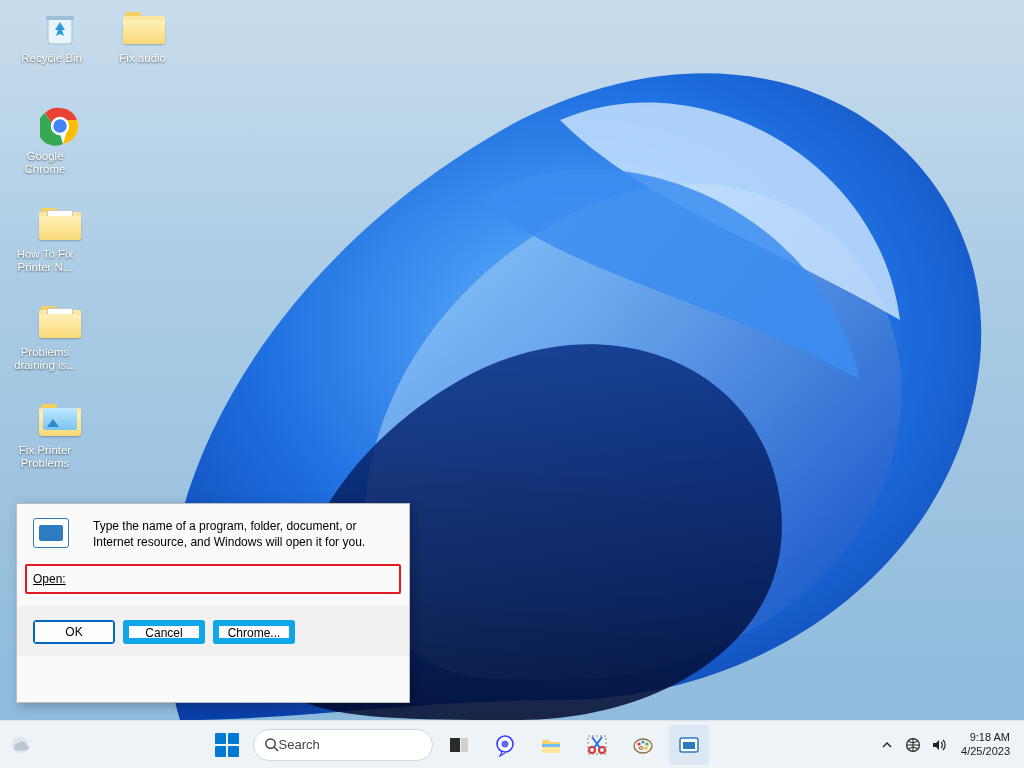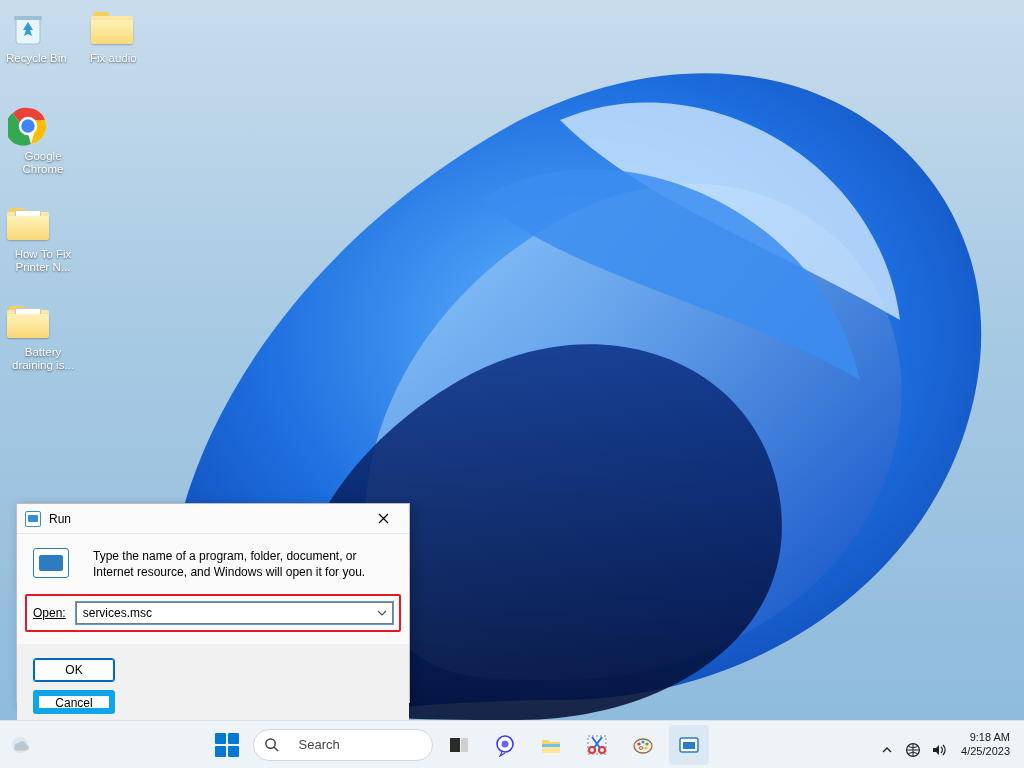--- a/index.html
+++ b/index.html
@@ -15,21 +15,21 @@
     z-index: 0; pointer-events: none;
   }
 
   
   .desktop-icons {
     position: absolute; top: 6px; left: 6px; z-index: 2;
     display: grid; grid-auto-rows: 96px; grid-template-columns: 76px 76px;
     gap: 2px 8px;
   }
   .dicon {
-    width: 76px; display: flex; flex-direction: column; align-items: flex-start;
+    width: 76px; display: flex; flex-direction: column; align-items: flex-end;
     cursor: default; text-align: center;
   }
   .dicon .glyph {
     width: 44px; height: 44px; margin-bottom: 2px;
     display: flex; align-items: center; justify-content: center;
   }
   .dicon .label {
     font-size: 11.5px; color: #fff; line-height: 1.15;
     text-shadow: 0 1px 2px rgba(0,0,0,0.6);
     word-break: break-word;
@@ -97,38 +97,38 @@
   .run-body { padding: 14px 16px 8px 16px; display: flex; gap: 24px; }
   .run-big-icon {
     width: 36px; height: 30px; flex: 0 0 36px;
     background: #fff; border: 1px solid #2e7cc0; border-radius: 3px;
     display:flex;align-items:center;justify-content:center;
   }
   .run-big-icon span{ display:block;width:24px;height:16px;background:#2e7cc0;border-radius:2px; }
   .run-desc { font-size: 12px; line-height: 1.35; color: #000; }
   .run-open-row {
     margin: 6px 8px 0 8px; padding: 6px; border: 2px solid #e01b24; border-radius: 2px;
-    display: flex; align-items: center; gap: 10px;
+    display: flex; align-items: center; gap: 22px;
   }
   .run-open-row label { font-size: 12px; text-decoration: underline; }
   .run-combo {
     flex: 1; position: relative;
   }
   .run-combo input {
     width: 100%; height: 22px; padding: 1px 22px 1px 6px;
     border: 1px solid #7a7a7a; background: #fff; font-size: 12px;
     outline: 1px solid #55a0e0;
   }
   .run-combo .chev {
     position: absolute; right: 4px; top: 4px; width: 14px; height: 14px;
     display:flex;align-items:center;justify-content:center; color:#555;
   }
   .run-buttons {
     display: flex; gap: 8px; justify-content: flex-start;
-    padding: 14px 32px 12px 16px; background: #f1f1f1; margin-top: 12px; flex-direction: column;
+    padding: 14px 32px 12px 16px; background: #f1f1f1; margin-top: 12px;
   }
   .run-buttons button {
     width: 82px; height: 24px; background: #fdfdfd;
     border: 6px solid #0ea5e9; border-radius: 3px;
     font-size: 12px; cursor: default;
   }
   .run-buttons button.default { border: 1px solid #0067c0; box-shadow: inset 0 0 0 1px #0067c0; }
 
   
   .taskbar {
@@ -144,27 +144,27 @@
   .tbtn {
     width: 40px; height: 40px; border-radius: 4px;
     display: flex; align-items: center; justify-content: center; cursor: default;
   }
   .tbtn.active { background: #dbe7f3; }
   .start-logo { width:24px; height:24px; display:grid; grid-template-columns:1fr 1fr; grid-template-rows:1fr 1fr; gap:2px; }
   .start-logo span { background:#0078d4; border-radius:1px; }
   .searchbox {
     width: 180px; height: 32px; background: #fff;
     border: 1px solid #cfd6dd; border-radius: 16px;
-    display: flex; align-items: center; padding: 0 10px; gap: 20px;
+    display: flex; align-items: center; padding: 0 10px; gap: 0;
     font-size: 13px; color: #444;
   }
   .searchbox svg { width:15px; height:15px; color:#444; }
   .task-icon { width:24px; height:24px; }
   .taskbar-right {
-    display: flex; align-items: flex-end; gap: 10px; padding: 0 10px 0 4px;
+    display: flex; align-items: center; gap: 10px; padding: 0 10px 0 4px;
     font-size: 11px; color: #1a1a1a;
   }
   .tray-icn { width:16px; height:16px; display:flex; align-items:center; justify-content:center; }
   .clock { text-align: right; line-height: 1.2; padding: 0 4px; }
 </style>
 </head>
 <body>
 
 <svg class="bloom" viewBox="0 0 1024 720">
   <defs>
@@ -243,55 +243,47 @@
 
   <div class="dicon">
     <div class="glyph">
       <div class="folder-icon">
           <div class="folder-tab"></div>
           <div class="folder-back"></div>
           <div class="folder-doc"></div>
           <div class="folder-front"></div>
         </div>
     </div>
-    <div class="label">Battery draining is...</div>
+    <div class="label">Problems draining is...</div>
   </div>
   <div></div>
 
+  <div class="dicon">
+    <div class="glyph">
+      <div class="folder-icon">
+          <div class="folder-tab"></div>
+          <div class="folder-back"></div>
+          <div class="folder-front"></div>
+          <div class="folder-img"></div>
+        </div>
+    </div>
+    <div class="label">Fix Printer Problems</div>
+  </div>
   <div></div>
 </div>
 
 <div class="run-dialog">
-  <div class="run-titlebar">
-    <div class="ticon">
-        <span></span>
-      </div>
-    <div class="title">Run</div>
-    <div class="run-close">
-      <svg viewBox="0 0 11 11">
-          <path d="M1 1 L10 10 M10 1 L1 10" stroke="#000" stroke-width="1.2"></path>
-        </svg>
-    </div>
-  </div>
   <div class="run-body">
     <div class="run-big-icon">
         <span></span>
       </div>
     <div class="run-desc">Type the name of a program, folder, document, or Internet resource, and Windows will open it for you.</div>
   </div>
   <div class="run-open-row">
     <label>Open:</label>
-    <div class="run-combo">
-      <input type="text" value="services.msc" style="">
-      <div class="chev">
-        <svg width="10" height="6" viewBox="0 0 10 6">
-            <path d="M1 1 L5 5 L9 1" fill="none" stroke="#555" stroke-width="1.2"></path>
-          </svg>
-      </div>
-    </div>
   </div>
   <div class="run-buttons">
     <button class="default">OK</button>
     <button>Cancel</button>
     <button>Chrome...</button>
   </div>
 </div>
 
 <div class="taskbar">
   <div class="taskbar-left">

